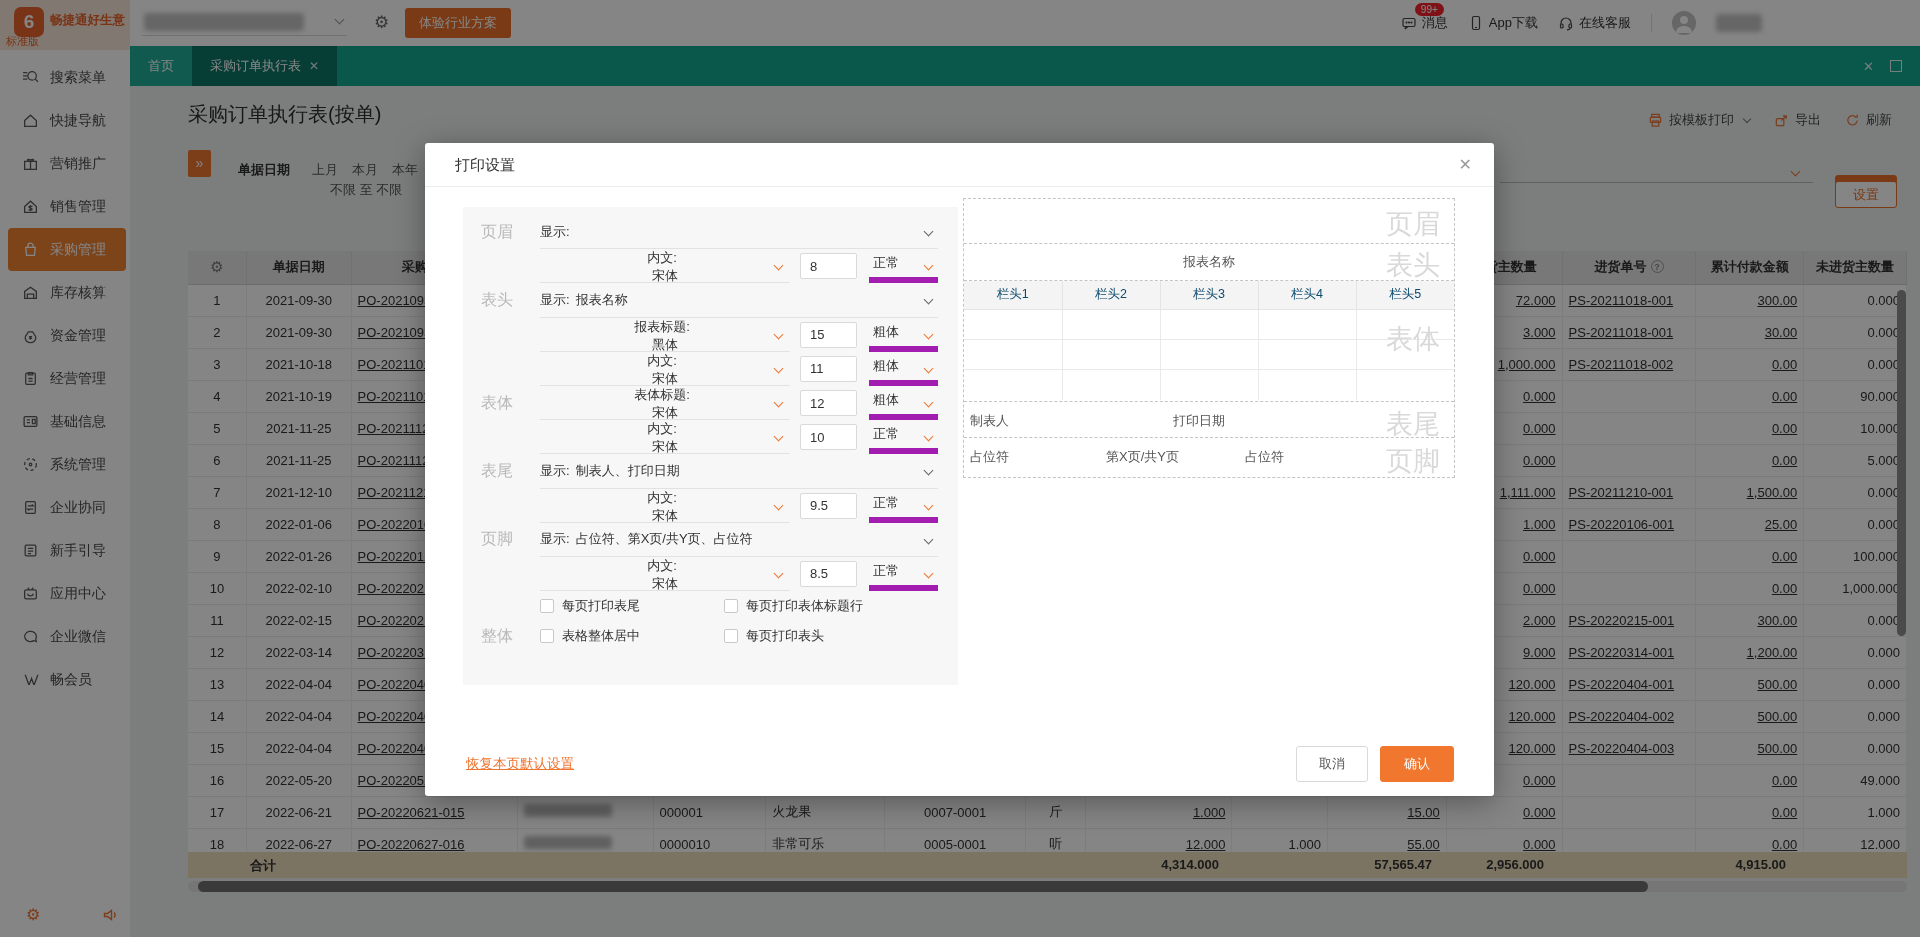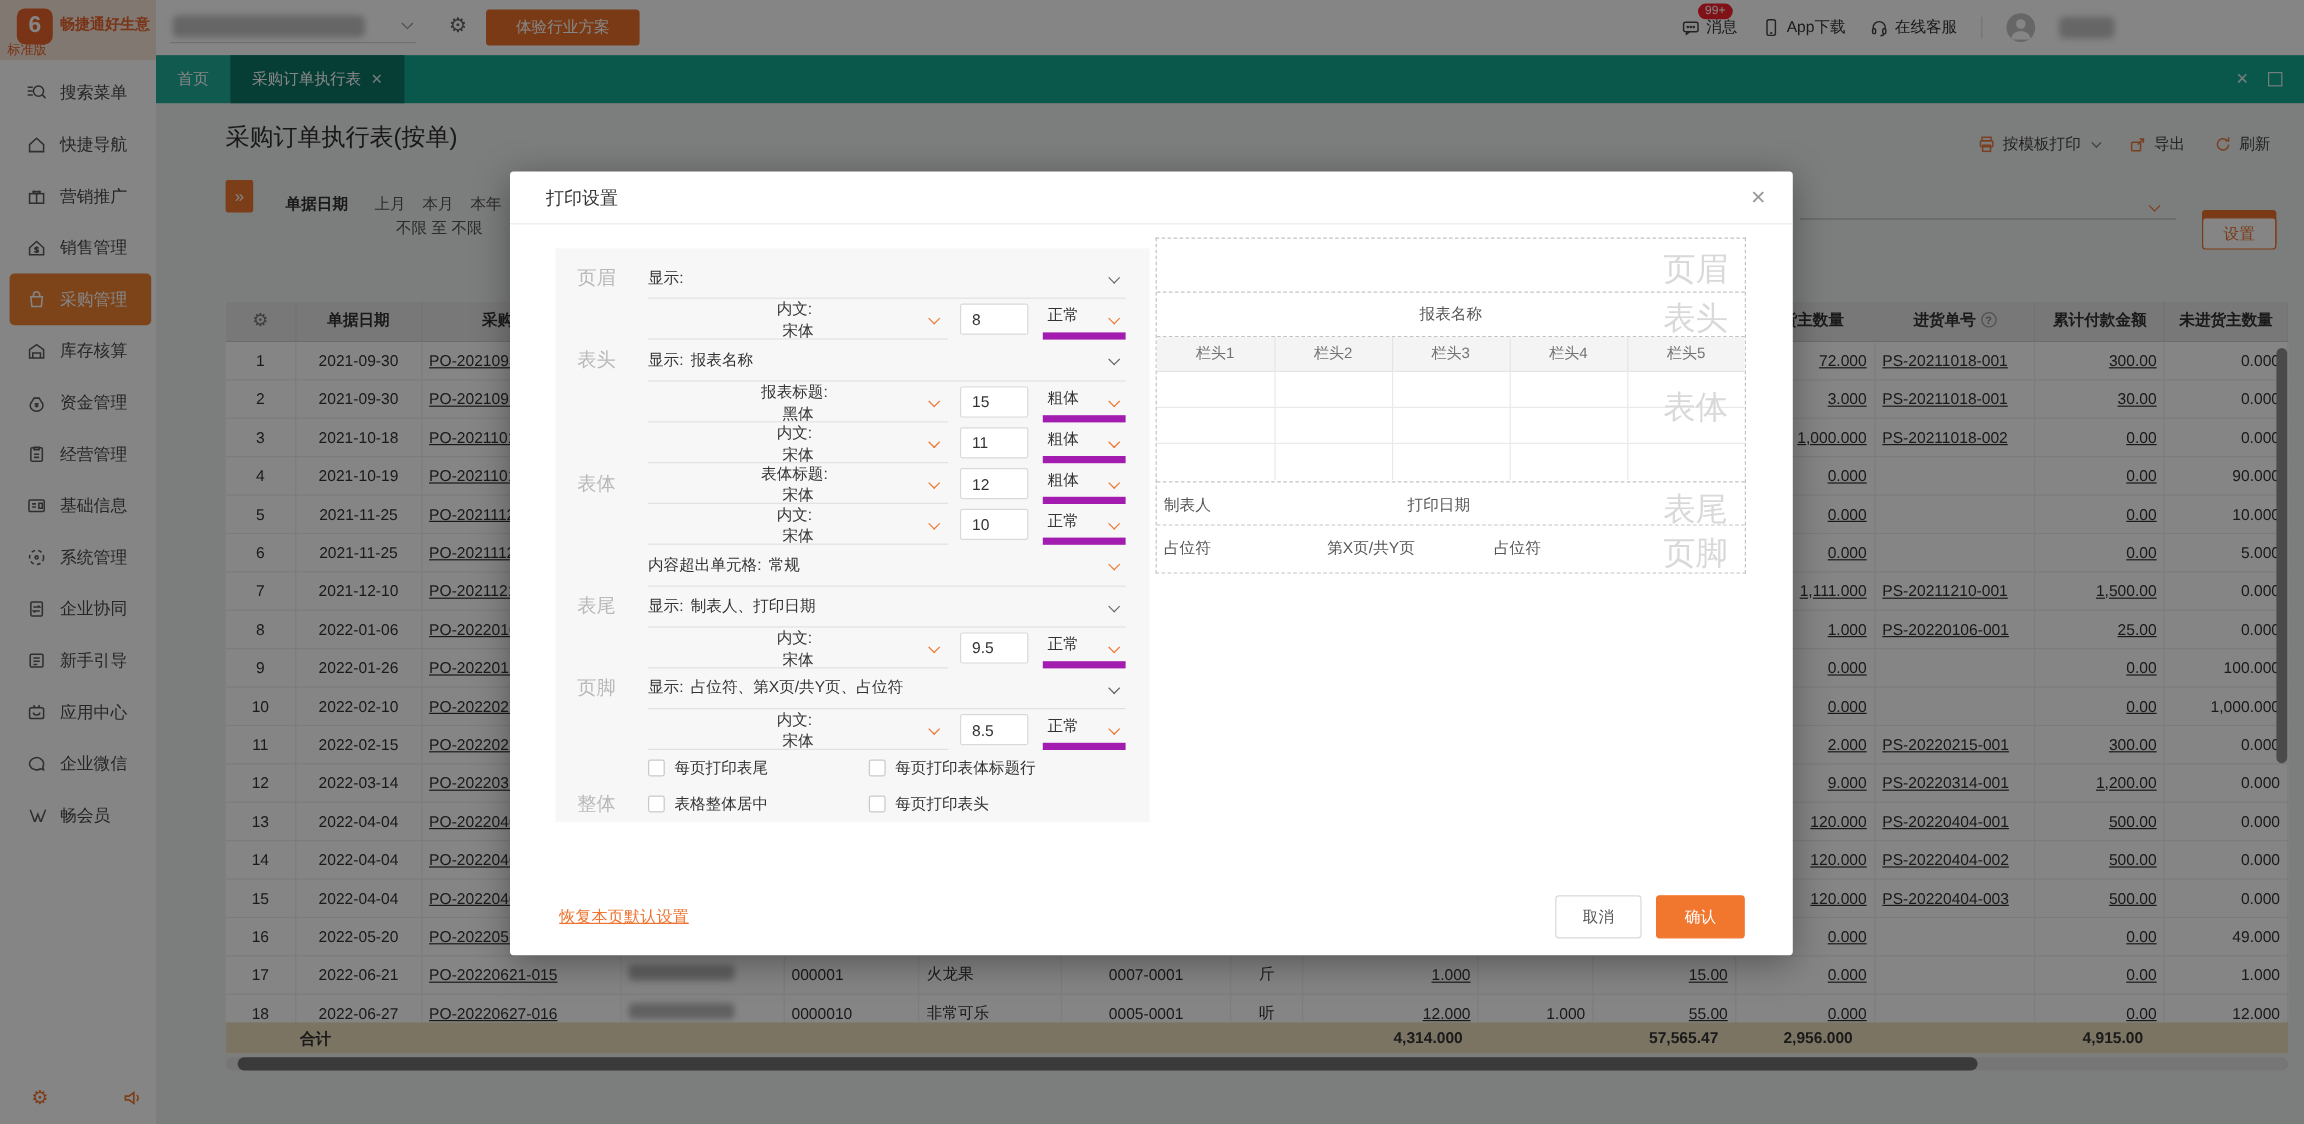--- a/index.html
+++ b/index.html
@@ -23,21 +23,21 @@
 
   
   .topbar { position:absolute; left:130px; top:0; width:1790px; height:46px; background:#fff; z-index:4; }
   .search-wrap { position:absolute; left:12px; top:10px; width:205px; height:26px; border-bottom:1px solid #d8d8d8; }
   .blur-blob { background:#c3c3c3; border-radius:4px; filter:blur(2.5px); }
   .search-blob { position:absolute; left:2px; top:3px; width:160px; height:18px; }
   .chev { display:inline-block; width:7px; height:7px; border-right:1.5px solid #999; border-bottom:1.5px solid #999; transform:rotate(45deg); }
   .chev.orange { border-color:#ee7531; }
   .search-wrap .chev { position:absolute; right:4px; top:6px; }
   .topbar .gear-glyph { position:absolute; left:244px; top:12px; font-size:17px; color:#666; cursor:pointer; }
-  .trial-btn { position:absolute; left:275px; top:8px; height:30px; padding:0 25px; background:#d2691e; background:#e8702a; color:#fff; border:none; border-radius:3px; font-size:13px; cursor:pointer; }
+  .trial-btn { position:absolute; left:275px; top:8px; height:30px; padding:0 14px; background:#d2691e; background:#e8702a; color:#fff; border:none; border-radius:3px; font-size:13px; cursor:pointer; }
   .top-right { position:absolute; right:158px; top:0; height:46px; display:flex; align-items:center; gap:20px; }
   .top-link { display:flex; align-items:center; gap:5px; color:#333; font-size:13px; cursor:pointer; position:relative; }
   .top-link svg { width:16px; height:16px; stroke:#444; fill:none; stroke-width:1.2; }
   .badge { position:absolute; top:-11px; left:14px; background:#f5222d; color:#fff; font-size:10px; border-radius:8px; padding:1px 6px; line-height:11px; }
   .top-divider { width:1px; height:18px; background:#ddd; }
   .avatar { width:24px; height:24px; border-radius:50%; background:#c4c4c4; position:relative; overflow:hidden; cursor:pointer; }
   .avatar svg { width:24px; height:24px; fill:#fff; stroke:none; }
   .name-blob { width:46px; height:18px; }
 
   
@@ -110,21 +110,21 @@
   .cb-item { display:flex; align-items:center; width:184px; cursor:pointer; }
 
   
   .pvw { position:absolute; left:538px; top:55px; width:492px; height:280px; border:1px dashed #c4c4c4; font-size:13px; color:#555; }
   .pvw-sec { position:relative; border-bottom:1px dashed #c4c4c4; }
   .pvw-mark { position:absolute; right:14px; font-size:27px; color:#d9d9d9; z-index:2; pointer-events:none; }
   .pvw-head { height:45px; }
   .pvw-thead { height:37px; display:flex; align-items:center; justify-content:center; }
   .pvw-tbl { height:120px; border-bottom:none; }
   .pvw-tbl table { width:100%; border-collapse:collapse; table-layout:fixed; }
-  .pvw-tbl th { height:28px; background:#f4f4f4; border:1px solid #e4e4e4; border-top:none; font-weight:normal; color:#737373; font-size:12.5px; }
+  .pvw-tbl th { height:28px; background:#f4f4f4; border:1px solid #e4e4e4; border-top:none; font-weight:normal; color:#0c4a6e; font-size:12.5px; }
   .pvw-tbl td { height:30px; border:1px solid #e9e9e9; }
   .pvw-tbl tr:last-child td { height:31px; border-bottom:none; }
   .pvw-tbl th:first-child, .pvw-tbl td:first-child { border-left:none; }
   .pvw-tbl th:last-child, .pvw-tbl td:last-child { border-right:none; }
   .pvw-tfoot { height:37px; border-top:1px dashed #c4c4c4; }
   .pvw-tfoot span, .pvw-pfoot span { position:absolute; top:10px; }
   .pvw-pfoot { height:39px; border-bottom:none; }
 
   .dlg-footer-link { position:absolute; left:41px; top:612px; color:#ee7531; text-decoration:underline; cursor:pointer; font-size:13.5px; }
   .dlg-btn-cancel { position:absolute; left:871px; top:603px; width:72px; height:36px; background:#fff; border:1px solid #d9d9d9; color:#555; line-height:34px; }
@@ -812,28 +812,20 @@
               <span class="chev orange"></span>
             </div>
             <input class="num-input" value="10" style="">
             <div class="sel2">
               <span class="fval">正常</span>
               <span class="chev orange"></span>
             </div>
           </div>
         </div>
         <div class="frow">
-          <span class="sec"></span>
-          <div class="fld">
-            <span class="flabel">内容超出单元格:</span>
-            <span class="fval">常规</span>
-            <span class="chev end orange"></span>
-          </div>
-        </div>
-        <div class="frow">
           <span class="sec">表尾</span>
           <div class="fld">
             <span class="flabel">显示:</span>
             <span class="fval">制表人、打印日期</span>
             <span class="chev end dark"></span>
           </div>
         </div>
         <div class="frow">
           <span class="sec"></span>
           <div class="fld" style="border-bottom:none">

